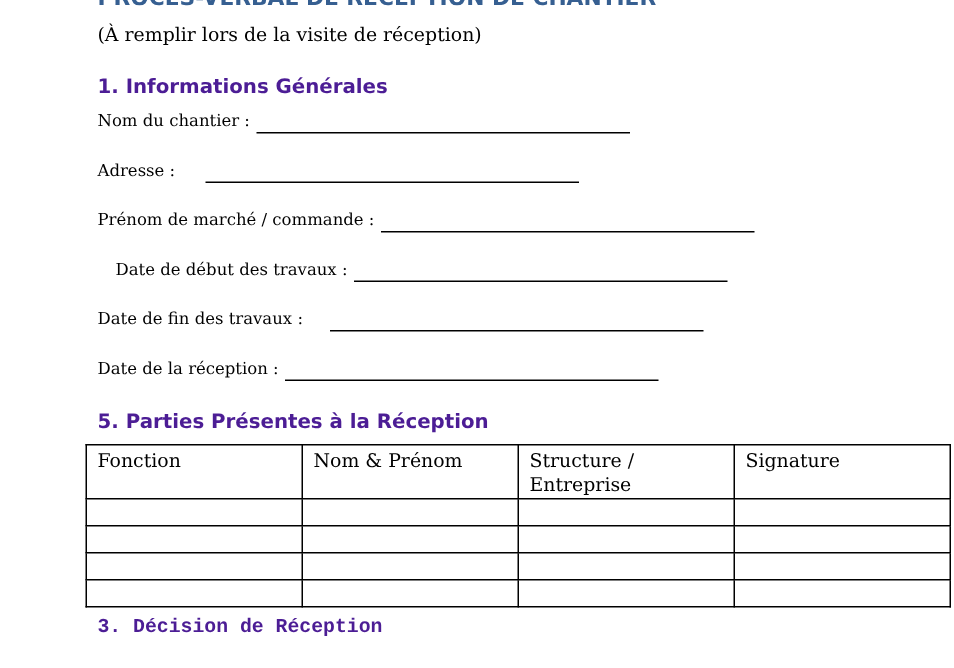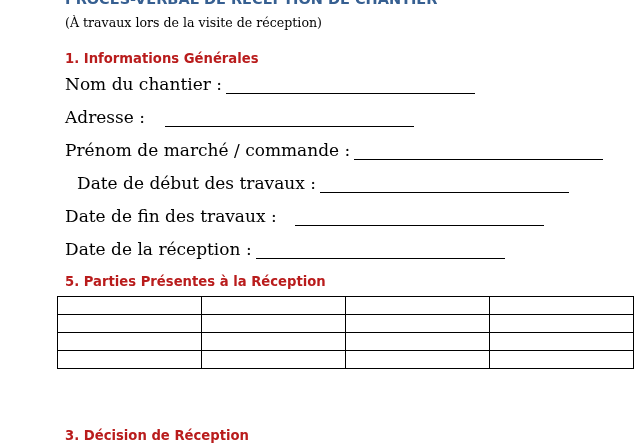--- a/index.html
+++ b/index.html
@@ -12,41 +12,41 @@
   .abs { position: absolute; white-space: nowrap; }
   .title {
     left: 65px; top: -9px;
     font-family: "DejaVu Sans", "Liberation Sans", sans-serif;
     font-weight: bold; font-size: 14.5px; color: #365F91;
     letter-spacing: 0px;
   }
   .subtitle { left: 65px; top: 15px; font-size: 12.6px; }
   .h {
     font-family: "DejaVu Sans", "Liberation Sans", sans-serif;
-    font-weight: bold; font-size: 13.2px; color: #b91c1c;
+    font-weight: bold; font-size: 13.2px; color: #4c1d95;
   }
-  .field { left: 65px; font-size: 17px; display: flex; align-items: flex-end; }
+  .field { left: 65px; font-size: 11px; display: flex; }
   .field .line { display: inline-block; border-bottom: 1.2px solid #000; height: 14px; margin-left: 4px; }
   table {
     position: absolute; left: 57px; top: 296px;
     border-collapse: collapse; width: 577px;
     font-size: 12.6px;
   }
   td {
     border: 1.2px solid #000; width: 144px; padding: 0 0 0 7px;
     vertical-align: top; line-height: 16px; box-sizing: border-box;
   }
   tr.head td { height: 36px; padding-top: 2px; }
   tr.row td { height: 18px; }
 </style>
 </head>
 <body>
 
 <div class="abs title">PROCÈS-VERBAL DE RÉCEPTION DE CHANTIER</div>
-<div class="abs subtitle">(À travaux lors de la visite de réception)</div>
+<div class="abs subtitle">(À remplir lors de la visite de réception)</div>
 
 <div class="abs h" style="left:65px; top:51px;">1. Informations Générales</div>
 
 <div class="abs field" style="top:74px;">
   <span>Nom du chantier :</span>
   <span class="line" style="width:249px;"></span>
 </div>
 <div class="abs field" style="top:107px;gap:16px;">
   <span>Adresse :</span>
   <span class="line" style="width:249px;"></span>
@@ -65,20 +65,26 @@
 </div>
 <div class="abs field" style="top:239px;">
   <span>Date de la réception :</span>
   <span class="line" style="width:249px;"></span>
 </div>
 
 <div class="abs h" style="left:65px; top:274px;">5. Parties Présentes à la Réception</div>
 
 <table>
   <tbody>
+      <tr class="head">
+    <td>Fonction</td>
+    <td>Nom &amp; Prénom</td>
+    <td style="white-space:normal; padding-right:40px;">Structure / Entreprise</td>
+    <td>Signature</td>
+  </tr>
   <tr class="row">
     <td></td>
     <td></td>
     <td></td>
     <td></td>
   </tr>
   <tr class="row">
     <td></td>
     <td></td>
     <td></td>
@@ -92,13 +98,13 @@
   </tr>
   <tr class="row">
     <td></td>
     <td></td>
     <td></td>
     <td></td>
   </tr>
 </tbody>
   </table>
 
-<div class="abs h" style="left:65px; top:428px;">3. Décision de Réception</div>
+<div class="abs h" style="left:65px; top:410px;font-family:Liberation Mono, monospace;">3. Décision de Réception</div>
 
 </body></html>

